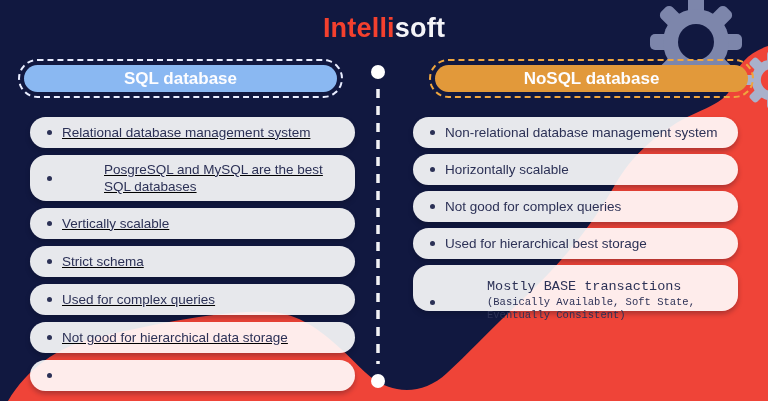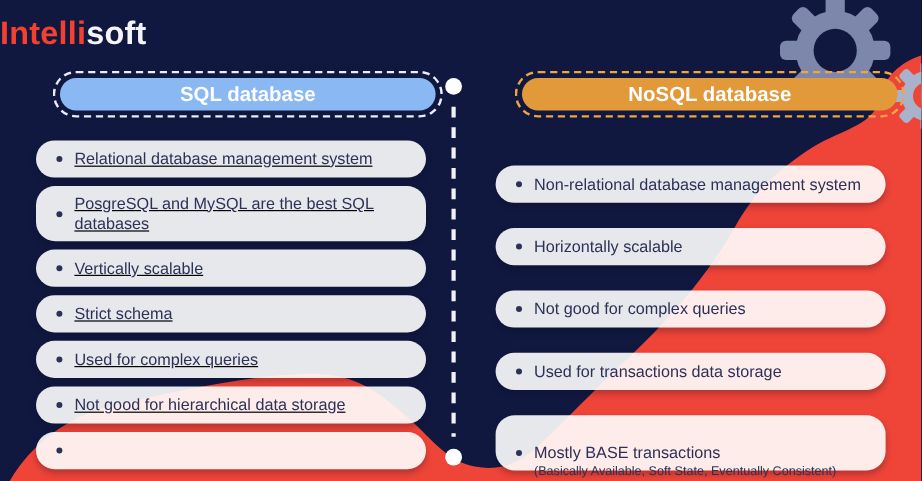--- a/index.html
+++ b/index.html
@@ -4,46 +4,46 @@
 <style>
   html,body{margin:0;padding:0;background:#0b0f2b;}
   .canvas{
     position:relative;width:768px;height:401px;overflow:hidden;
     background:#111840;
     font-family:"Liberation Sans",sans-serif;
     -webkit-font-smoothing:antialiased;
   }
   .bg-art{position:absolute;inset:0;}
   
-  .logo{position:absolute;top:13px;left:0;right:0;
+  .logo{position:absolute;top:13px;left:0;right:0;text-align:center;
     font-size:27px;font-weight:bold;letter-spacing:.2px;}
   .logo .p1{color:#f4402e;}
   .logo .p2{color:#f5f4f8;}
   
   .hdr{position:absolute;top:59px;width:325px;height:39px;box-sizing:border-box;
     border:2px dashed #e9edff;border-radius:21px;padding:4px;}
-  .hdr.sql{left:44px;}
+  .hdr.sql{left:18px;}
   .hdr.nosql{left:429px;border-color:#efa63e;}
   .hdr-inner{height:100%;border-radius:15px;display:flex;align-items:center;
     justify-content:center;color:#fdfdff;font-weight:bold;font-size:17px;}
   .hdr.sql .hdr-inner{background:#8ab8f2;}
   .hdr.nosql .hdr-inner{background:#e2993a;}
   
   .col{position:absolute;top:117px;width:325px;}
   .col.sql{left:30px;text-decoration:underline;}
   .col.nosql{left:413px;}
   .pill{display:flex;align-items:center;box-sizing:border-box;
     background:rgba(255,255,255,0.9);border-radius:16px;
     padding:0 12px 0 17px;margin-bottom:7px;height:31px;
     box-shadow:0 3px 5px rgba(8,10,30,.28);}
-  .col.nosql .pill{margin-bottom:6px;margin-top:21px;}
-  .pill.tall{height:46px;}
+  .col.nosql .pill{margin-bottom:6px;}
+  .pill.tall{height:46px;gap:42px;}
   .bullet{width:5px;height:5px;border-radius:50%;background:#2c3156;
     margin-right:10px;flex:none;}
-  .pill.tall.note-row{align-items:flex-start;padding-top:23px;}
+  .pill.tall.note-row{align-items:center;padding-top:23px;font-family:Liberation Mono, monospace;}
   .pill.tall.note-row .bullet{margin-top:6px;}
   .row-text{font-size:13.5px;line-height:1.28;color:#2c3156;font-weight:500;}
   .row-note{display:block;font-size:10.5px;line-height:1.2;color:#2c3156;
     font-weight:normal;margin-top:1px;}
 </style>
 </head>
 <body>
 
 <div class="canvas">
 
@@ -138,21 +138,21 @@
     <div class="pill">
       <span class="bullet"></span>
       <span class="row-text">Horizontally scalable</span>
     </div>
     <div class="pill">
       <span class="bullet"></span>
       <span class="row-text">Not good for complex queries</span>
     </div>
     <div class="pill">
       <span class="bullet"></span>
-      <span class="row-text">Used for transactions data storage</span>
+      <span class="row-text">Used for hierarchical best storage</span>
     </div>
     <div class="pill tall note-row">
       <span class="bullet"></span>
       <span class="row-text">
         <span>Mostly BASE transactions</span>
         <span class="row-note">(Basically Available, Soft State, Eventually Consistent)</span>
       </span>
     </div>
   </div>
 

